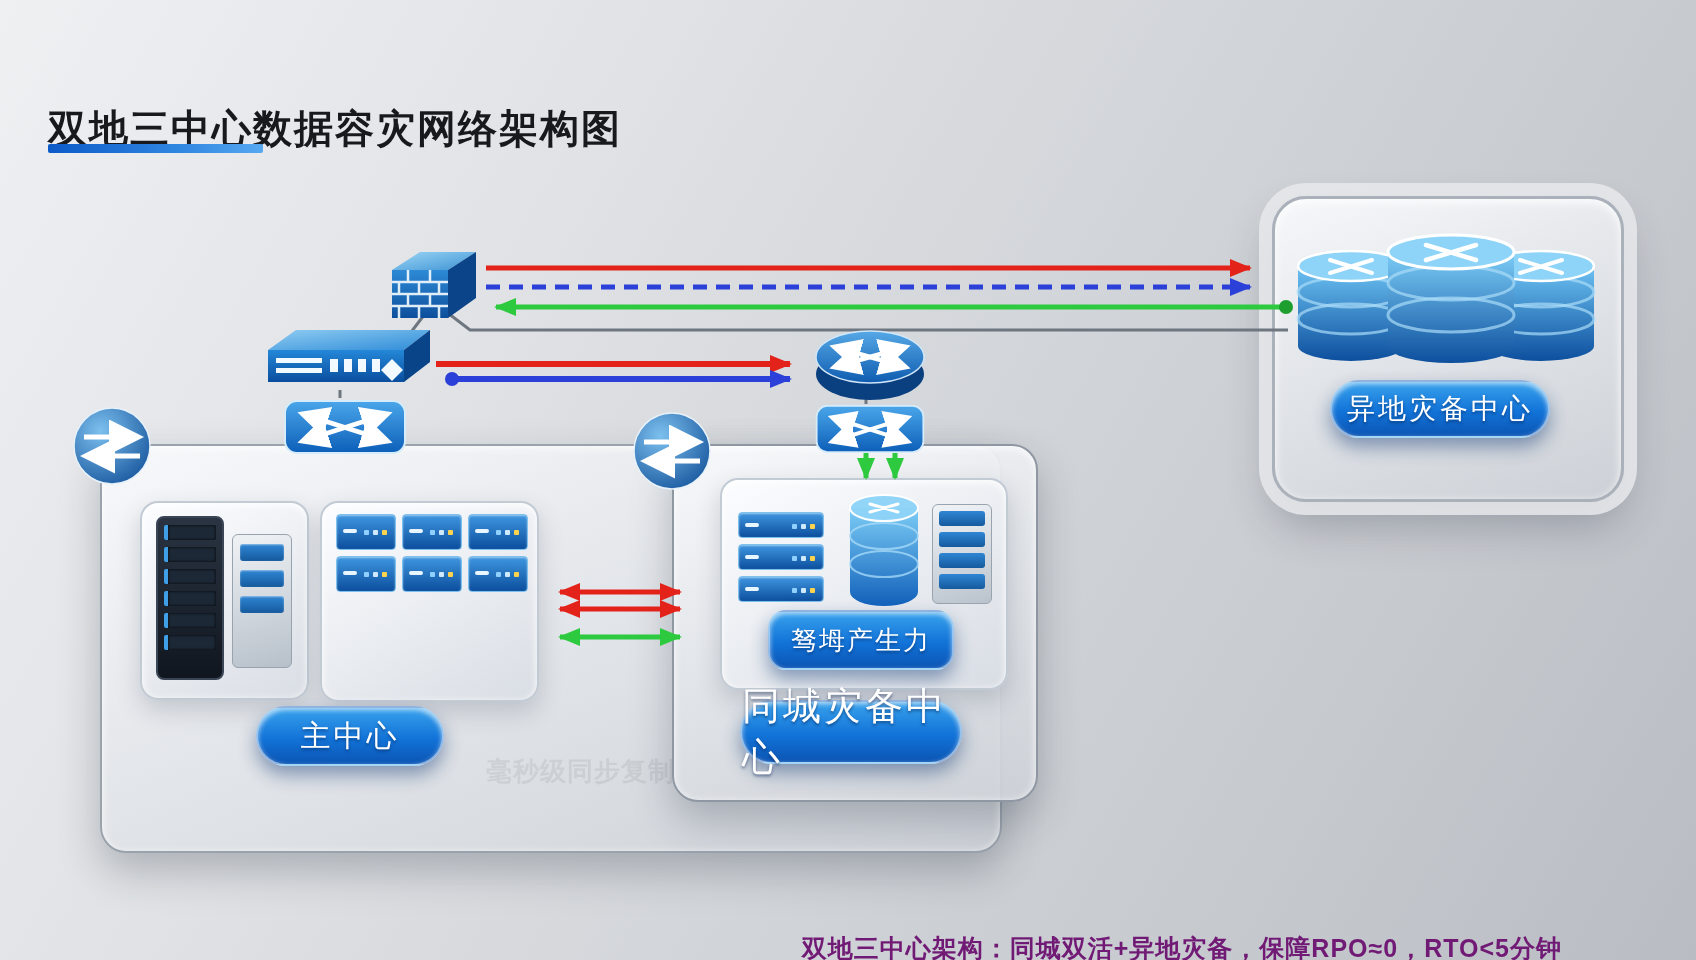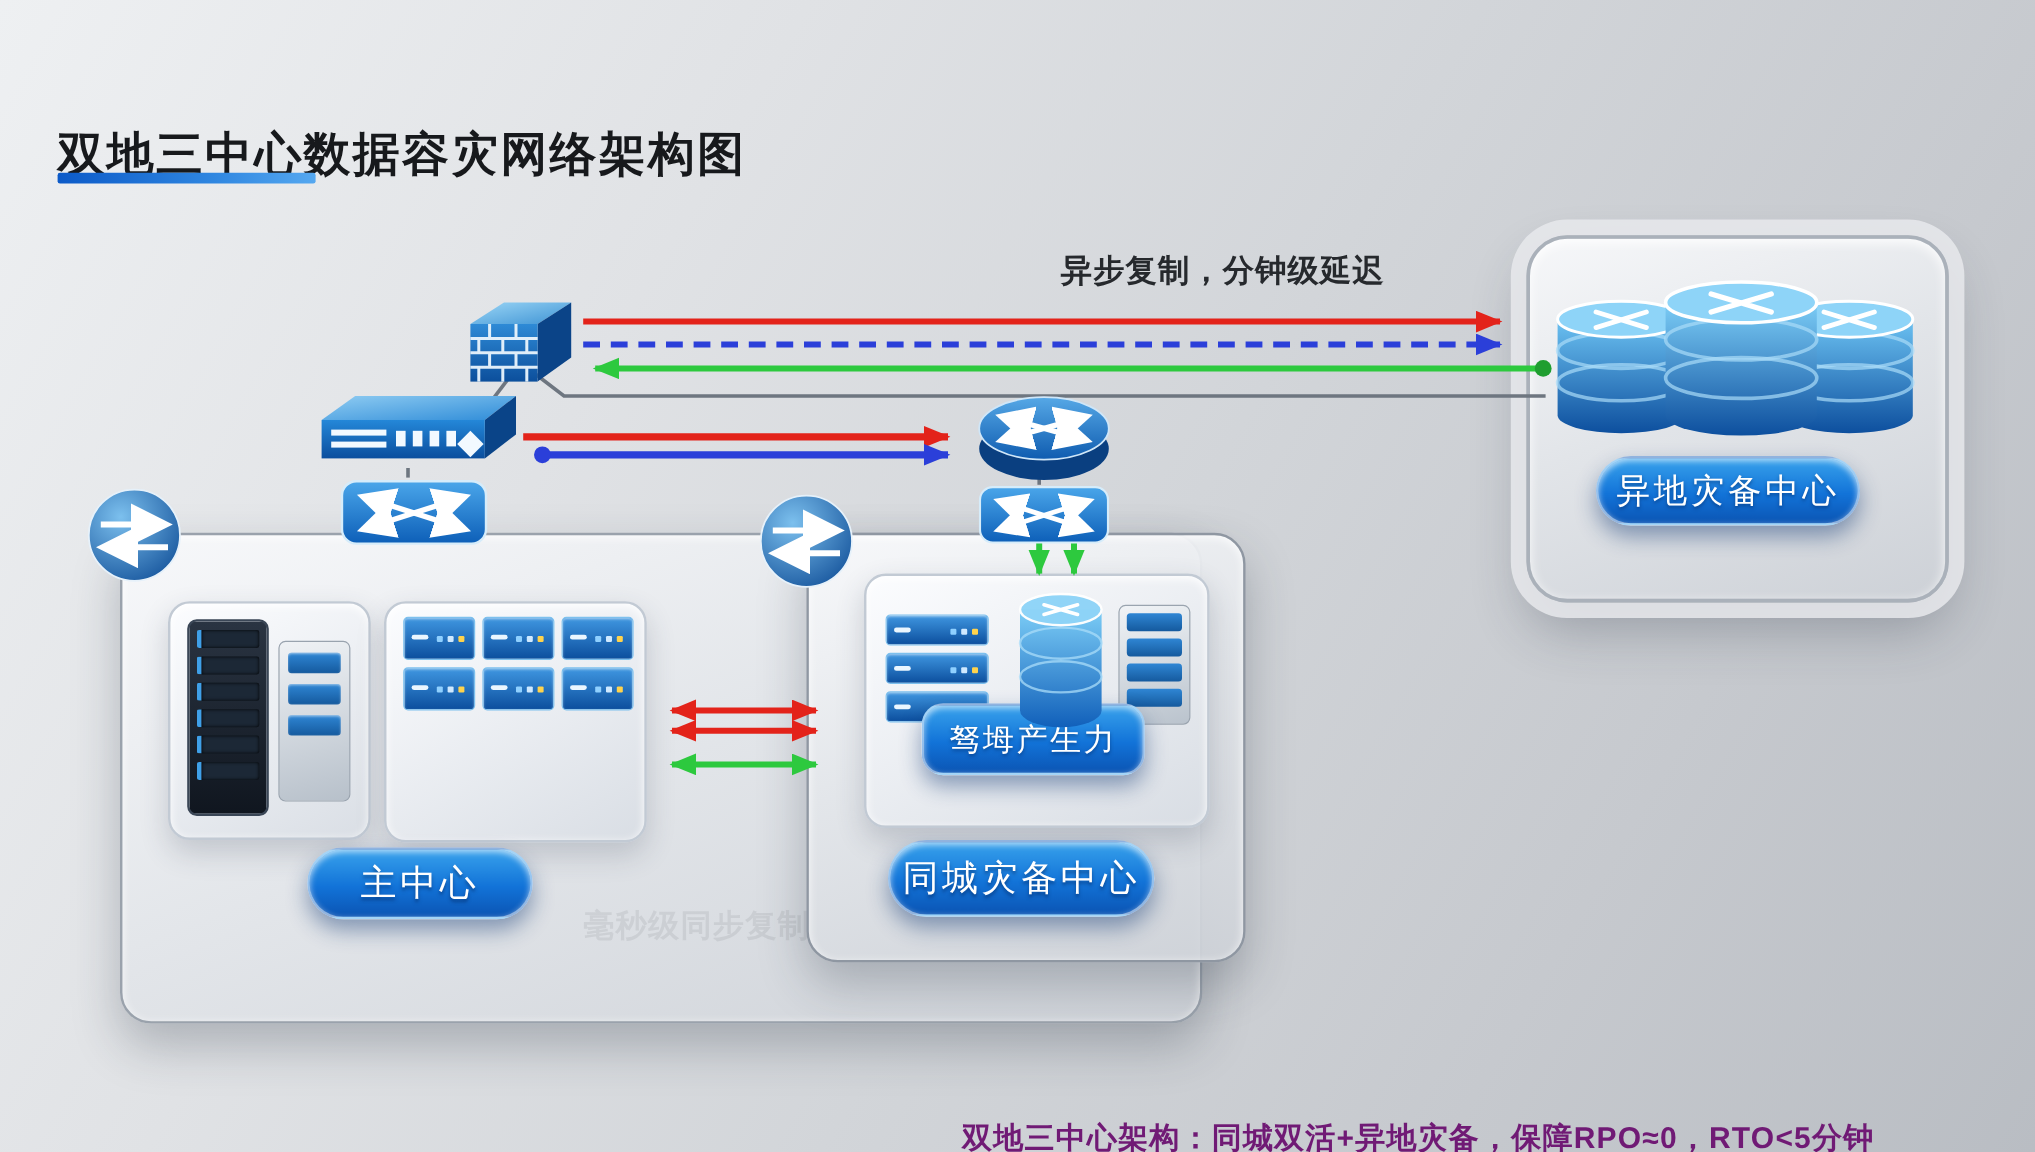--- a/index.html
+++ b/index.html
@@ -38,23 +38,23 @@
   .card-metro{left:720px;top:432px;width:284px;height:208px;}
 
   
   .pill{position:absolute;display:flex;align-items:center;justify-content:center;z-index:4;
     color:#fff;font-weight:normal;border-radius:32px;letter-spacing:3px;
     background:linear-gradient(180deg,#38a2ec 0%,#1273d8 55%,#0b55b4 100%);
     border:2px solid rgba(255,255,255,.55);
     box-shadow:0 9px 18px rgba(15,55,115,.45),inset 0 2px 5px rgba(255,255,255,.65);
     text-shadow:0 2px 3px rgba(0,30,80,.5);}
   .pill-primary{left:256px;top:660px;width:184px;height:56px;font-size:30px;}
-  .pill-metro{left:740px;top:654px;width:218px;height:60px;font-size:30px;}
+  .pill-metro{left:740px;top:654px;width:218px;height:60px;font-size:38px;}
   .pill-remote{left:1330px;top:334px;width:216px;height:54px;font-size:28px;}
-  .pill-db{left:768px;top:540px;width:182px;height:56px;font-size:26px;border-radius:18px;letter-spacing:2px;}
+  .pill-db{left:768px;top:564px;width:182px;height:56px;font-size:26px;border-radius:18px;letter-spacing:2px;}
   .label-trade{position:absolute;left:327px;top:558px;width:190px;height:88px;z-index:4;
     display:flex;flex-direction:column;align-items:center;justify-content:center;
     color:#fff;font-weight:bold;font-size:27px;line-height:1.35;letter-spacing:3px;border-radius:8px;
     background:linear-gradient(180deg,#4a86e0 0%,#2a5ec8 55%,#1b49ae 100%);
     border:2px solid rgba(210,228,250,.7);box-shadow:0 8px 16px rgba(20,50,110,.35),inset 0 2px 3px rgba(255,255,255,.5);
     text-shadow:0 2px 3px rgba(0,25,70,.55);}
 
   
   .srv{position:absolute;z-index:4;border-radius:4px;border:1px solid #7cc0ee;
     background:linear-gradient(180deg,#3f96e0,#0c4f9e);box-shadow:inset 0 1px 2px rgba(255,255,255,.5);}
@@ -80,21 +80,20 @@
   #wires{position:absolute;inset:0;z-index:6;pointer-events:none;}
 </style>
 </head>
 <body>
 
 <div id="stage">
 
   <h1 class="page-title">双地三中心数据容灾网络架构图</h1>
   <div class="title-underline"></div>
 
-  <div class="note note-async">异步复制，分钟级延迟</div>
   <div class="note note-sync">毫秒级同步复制</div>
   <div class="note-footer">双地三中心架构：同城双活+异地灾备，保障RPO≈0，RTO&lt;5分钟</div>
 
   <div class="panel panel-outer"></div>
   <div class="panel panel-metro"></div>
   <div class="panel panel-remote"></div>
 
   <div class="card card-apps"></div>
   <div class="tower-dark">
     <div class="slot"></div>

